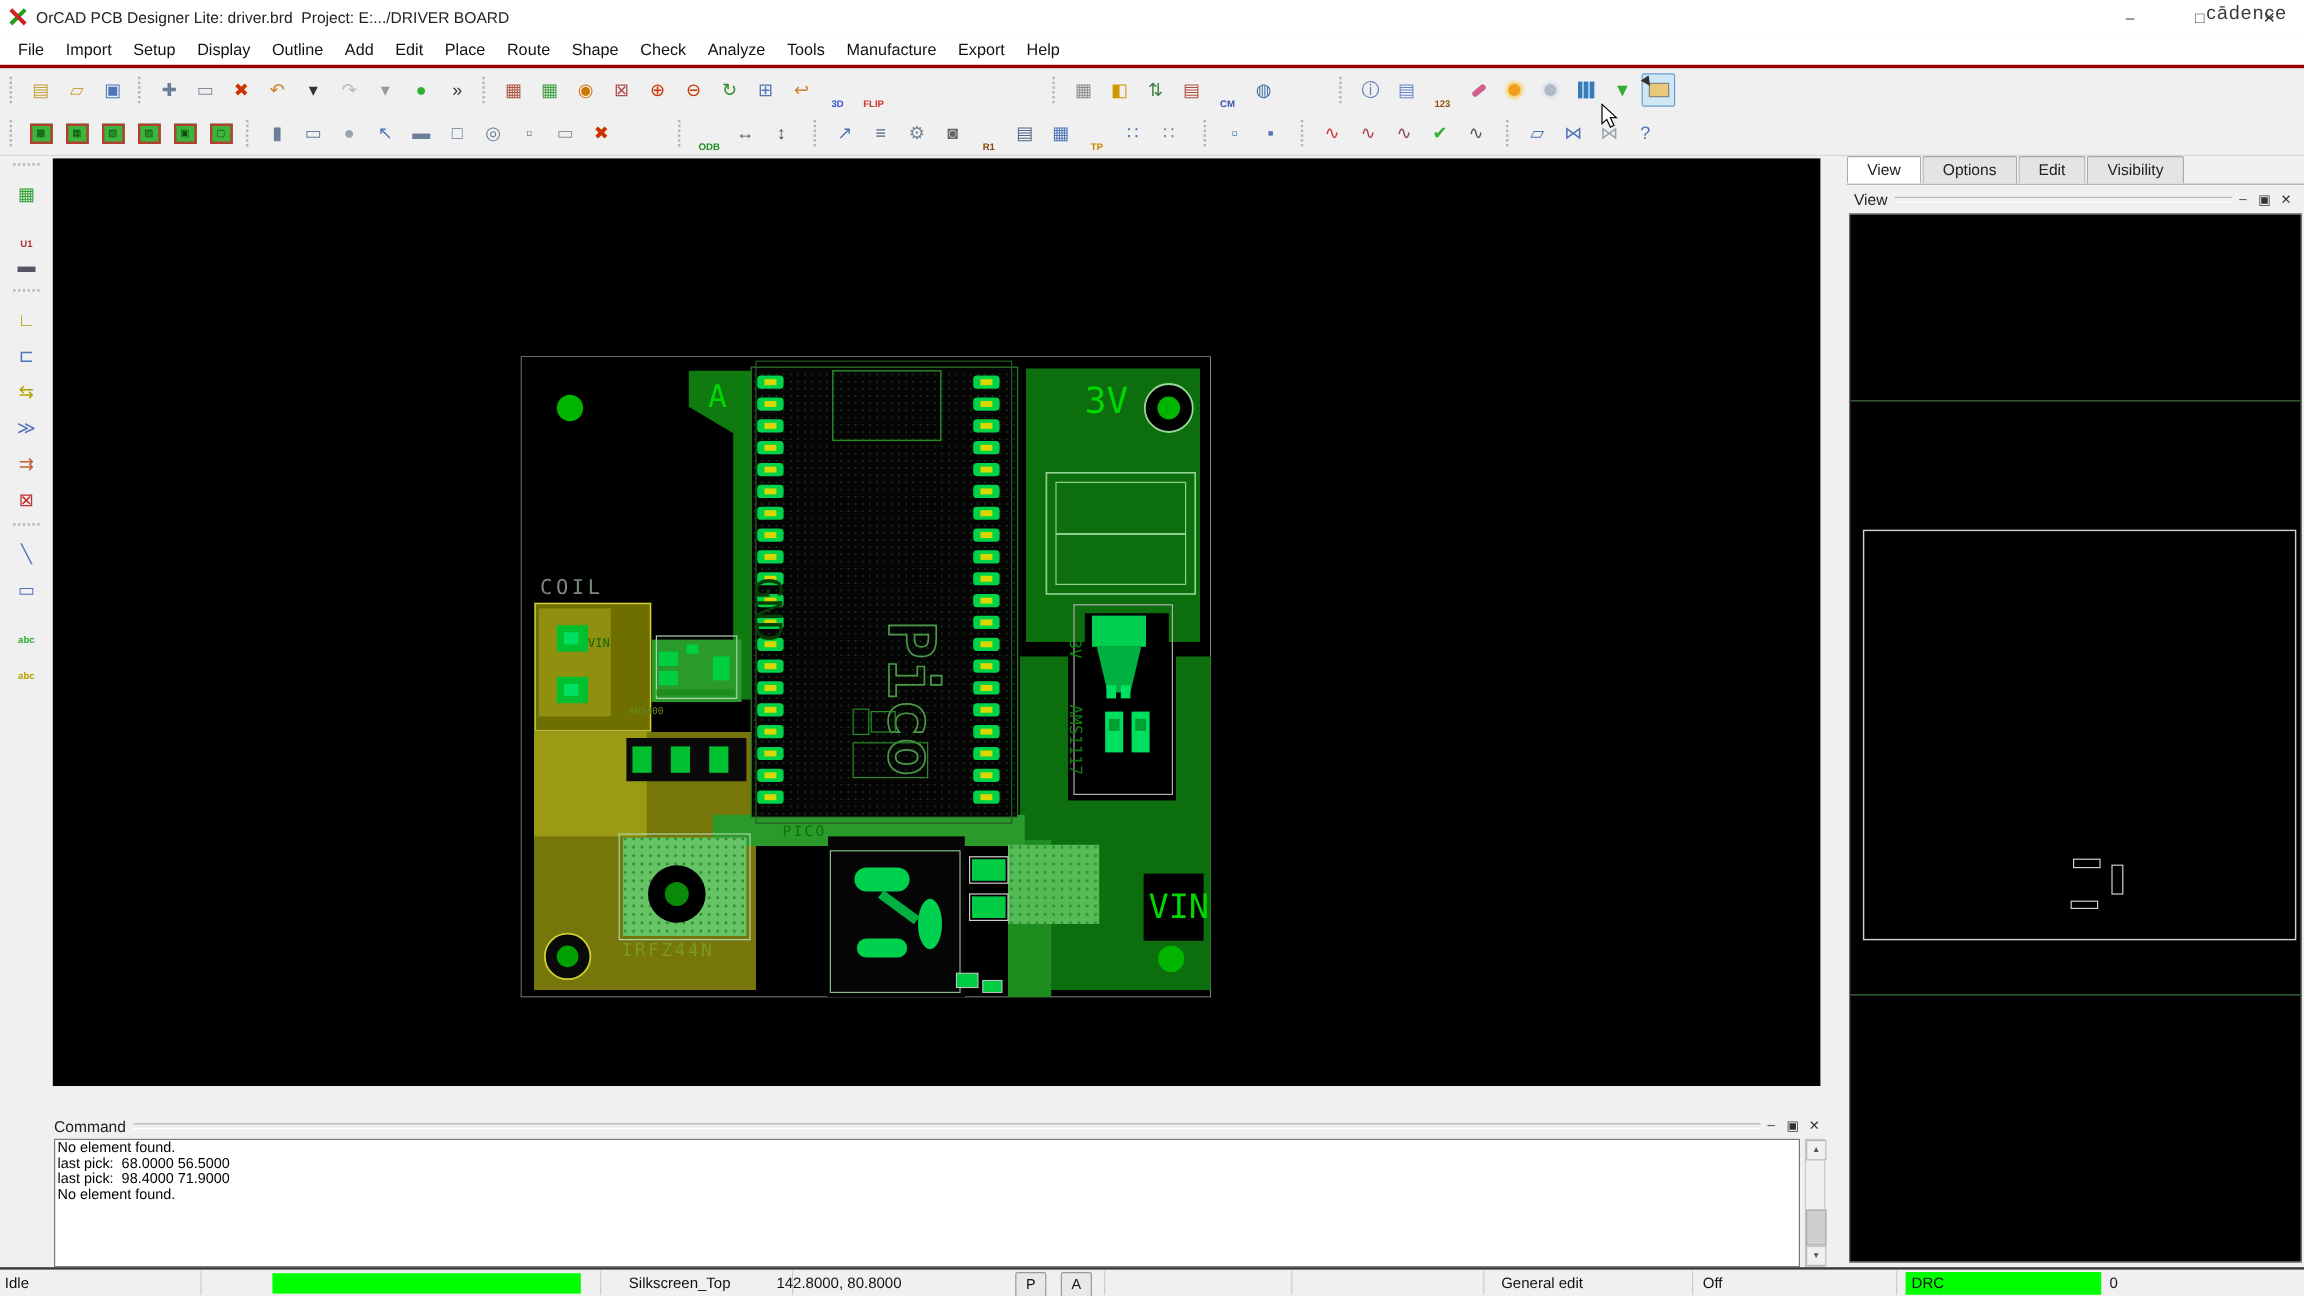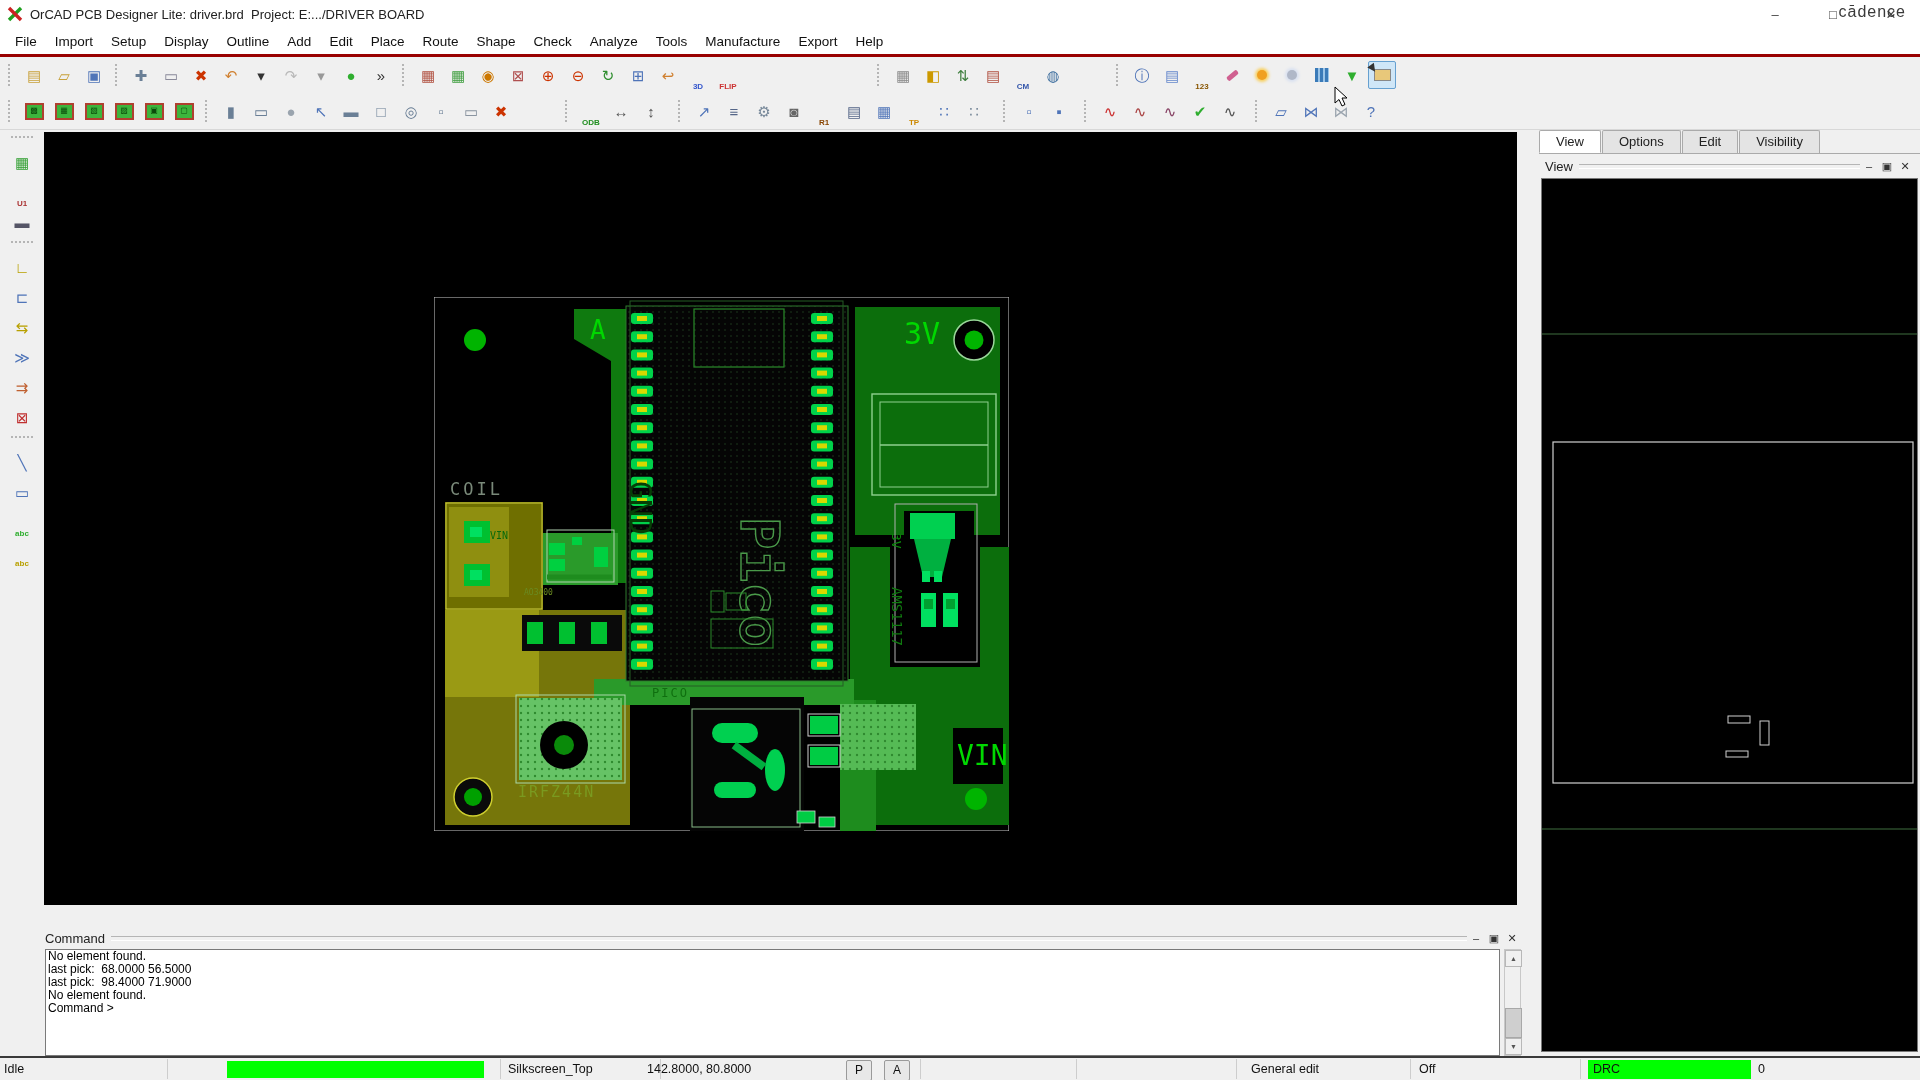--- a/index.html
+++ b/index.html
@@ -671,35 +671,34 @@
       <span class="groove"></span>
       <span class="mini-btn">–</span>
       <span class="mini-btn">▣</span>
       <span class="mini-btn">✕</span>
     </div>
     <div id="command-log">
         <div class="cmd-line">No element found.</div>
         <div class="cmd-line">last pick:  68.0000 56.5000</div>
         <div class="cmd-line">last pick:  98.4000 71.9000</div>
         <div class="cmd-line">No element found.</div>
-        <div class="cmd-line">Command &gt;</div>
       </div>
     <div id="cmd-scroll">
       <div id="scr-up" class="scr-arrow">▲</div>
       <div id="scr-thumb"></div>
       <div id="scr-dn" class="scr-arrow">▼</div>
     </div>
   </div>
 
   <div id="statusbar">
     <span class="sb-item" style="left:4px">Idle</span>
     <div id="sb-progress"></div>
     <span class="sb-sep" style="left:167px"></span>
     <span class="sb-sep" style="left:500px"></span>
-    <span class="sb-item" style="left:508px">Silkscreen_Top</span>
+    <span class="sb-item" style="left:524px">Silkscreen_Top</span>
     <span class="sb-sep" style="left:660px"></span>
     <span class="sb-item" style="left:647px">142.8000, 80.8000</span>
     <div class="sb-btn" style="left:846px">P</div>
     <div class="sb-btn" style="left:884px">A</div>
     <span class="sb-sep" style="left:920px"></span>
     <span class="sb-sep" style="left:1076px"></span>
     <span class="sb-sep" style="left:1236px"></span>
     <span class="sb-item" style="left:1251px">General edit</span>
     <span class="sb-sep" style="left:1410px"></span>
     <span class="sb-item" style="left:1419px">Off</span>

